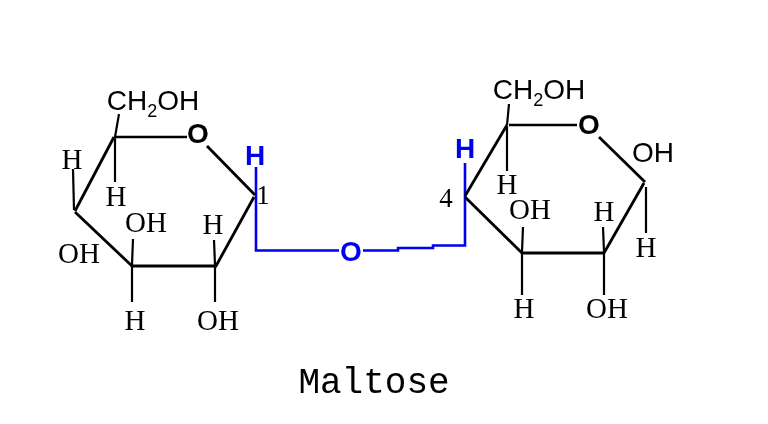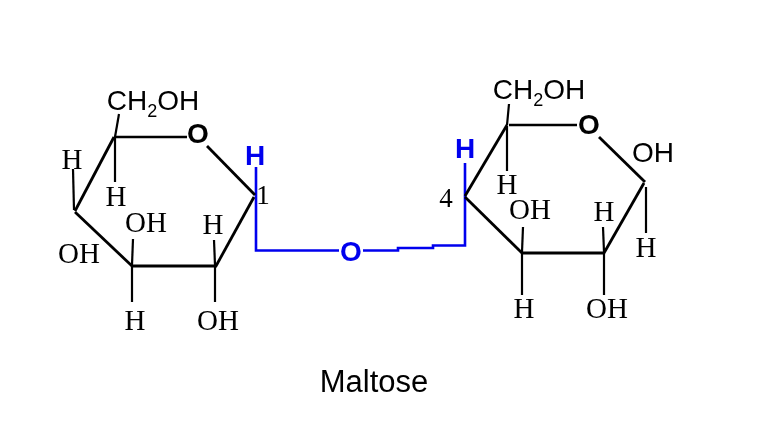--- a/index.html
+++ b/index.html
@@ -20,22 +20,22 @@
   }
   .serif { font-family:"Liberation Serif", serif; font-size:29px; }
   .sans  { font-family:"Liberation Sans", sans-serif; font-size:28px; }
   .bold  { font-weight:bold; }
   .blue  { color:#0000ee; }
   .num   { font-family:"Liberation Serif", serif; font-size:27px; }
   .sub   { font-size:18px; vertical-align:-7px; }
   .title {
     position:absolute;
     transform:translateX(-50%);
-    font-family:Liberation Sans, sans-serif;
-    font-size:31px;
+    font-family:Liberation Mono, monospace;
+    font-size:36px;
     color:#000000;
     line-height:1;
   }
 </style>
 </head>
 <body>
 
 <div class="canvas">
 
   <svg class="bonds" width="768" height="424" viewBox="0 0 768 424">

